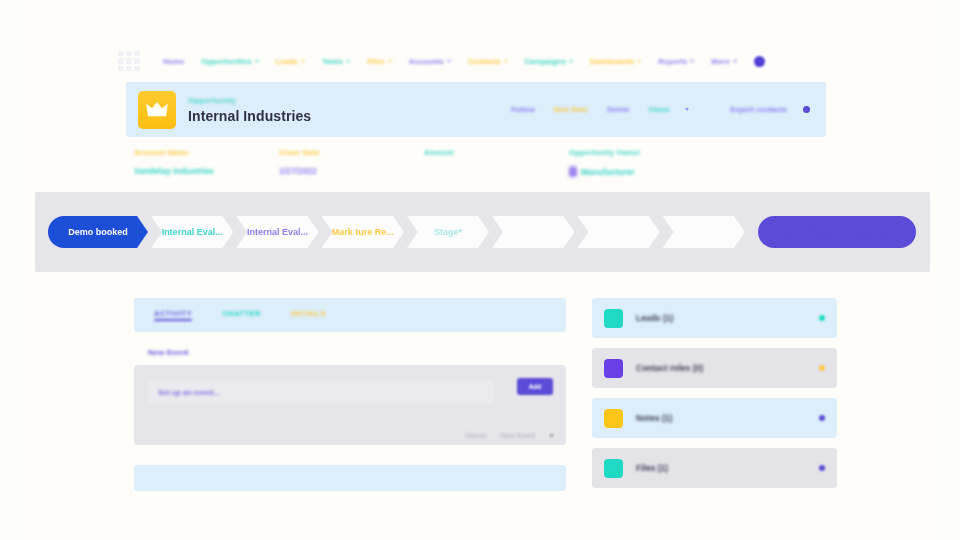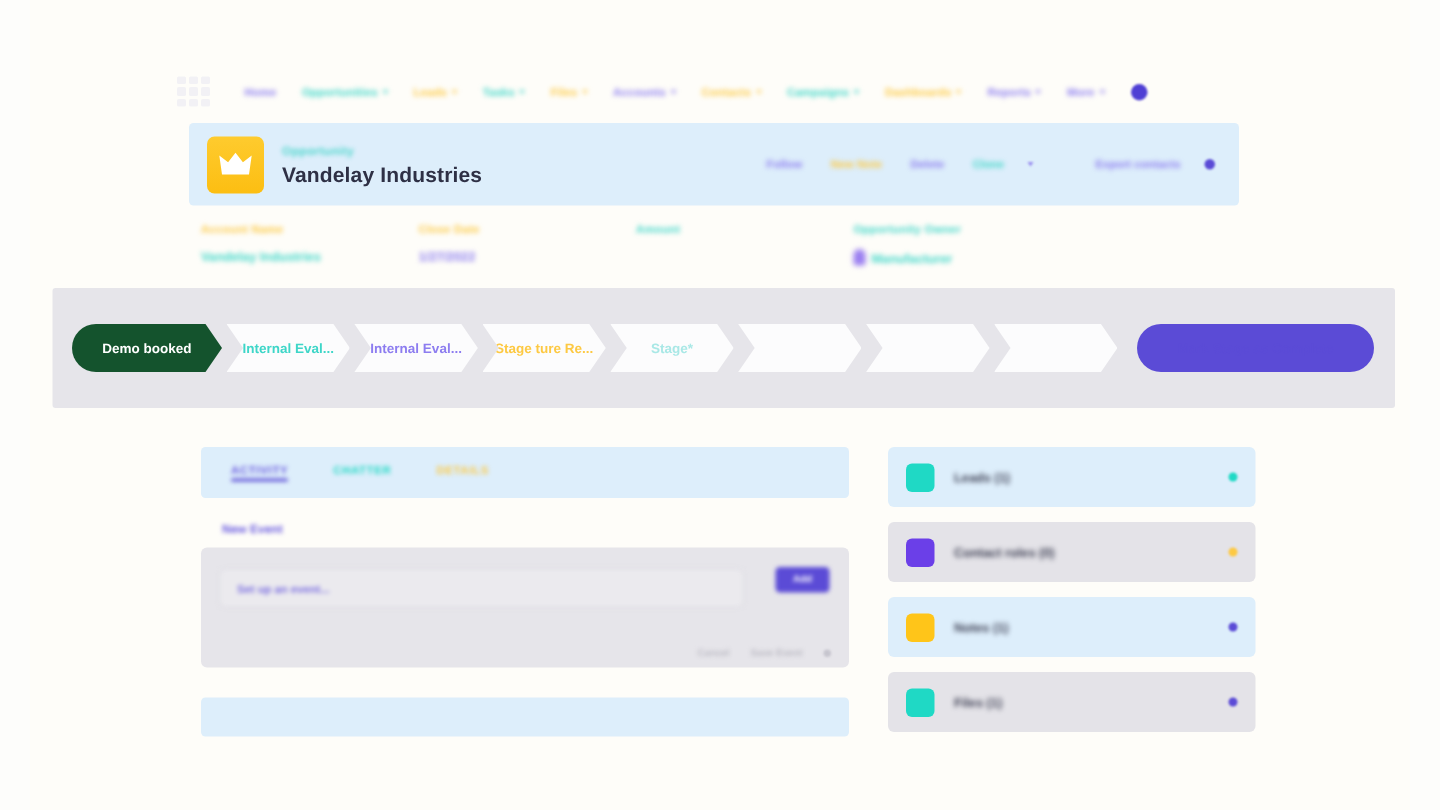--- a/index.html
+++ b/index.html
@@ -211,21 +211,21 @@
     font-weight: 700;
     white-space: nowrap;
     margin-right: 3px;
     -webkit-clip-path: polygon(0 0, calc(100% - 11px) 0, 100% 50%, calc(100% - 11px) 100%, 0 100%, 11px 50%);
     clip-path: polygon(0 0, calc(100% - 11px) 0, 100% 50%, calc(100% - 11px) 100%, 0 100%, 11px 50%);
   }
   .stage:first-child {
     -webkit-clip-path: polygon(0 0, calc(100% - 11px) 0, 100% 50%, calc(100% - 11px) 100%, 0 100%);
     clip-path: polygon(0 0, calc(100% - 11px) 0, 100% 50%, calc(100% - 11px) 100%, 0 100%);
     border-radius: 16px 0 0 16px;
-    background: #14532d;
+    background: #1d4ed8;
     color: #ffffff;
     flex: 0 0 100px;
   }
   .stage.s-blank { color: transparent; }
 
   .path-cta {
     position: absolute;
     right: 14px; top: 24px;
     width: 158px; height: 32px;
     background: #5b4bd6;
@@ -447,21 +447,21 @@
   </div>
 
   <div class="record-header">
     <div class="crown-tile">
       <svg viewBox="0 0 24 20" aria-hidden="true">
         <path d="M2 17h20l2-14-6.5 5L12 1 6.5 8 0 3z" fill="#ffffff"></path>
       </svg>
     </div>
     <div class="record-titles">
       <div class="record-eyebrow">Opportunity</div>
-      <div class="record-title">Vandelay Industries</div>
+      <div class="record-title">Internal Industries</div>
     </div>
     <div class="header-actions">
       <div id="hdr-actions" style="display:flex;align-items:center;gap:13px;">
           <div class="hdr-btn" style="color: rgb(141, 125, 240);">Follow</div>
           <div class="hdr-btn" style="color: rgb(253, 201, 67);">New Note</div>
           <div class="hdr-btn" style="color: rgb(141, 125, 240);">Delete</div>
           <div class="hdr-btn" style="color: rgb(62, 214, 200);">Clone</div>
         </div>
       <div class="hdr-caret"></div>
       <div class="hdr-sep"></div>
@@ -503,21 +503,21 @@
         <div class="stage" style="color: rgb(255, 255, 255);">
           <span>Demo booked</span>
         </div>
         <div class="stage" style="color: rgb(62, 214, 200);">
           <span>Internal Eval...</span>
         </div>
         <div class="stage" style="color: rgb(141, 125, 240);">
           <span>Internal Eval...</span>
         </div>
         <div class="stage" style="color: rgb(253, 201, 67);">
-          <span>Stage ture Re...</span>
+          <span>Mark ture Re...</span>
         </div>
         <div class="stage" style="color: rgb(169, 232, 230);">
           <span>Stage*</span>
         </div>
         <div class="stage s-blank" style="color: rgb(255, 255, 255);">
           <span></span>
         </div>
         <div class="stage s-blank" style="color: rgb(255, 255, 255);">
           <span></span>
         </div>

